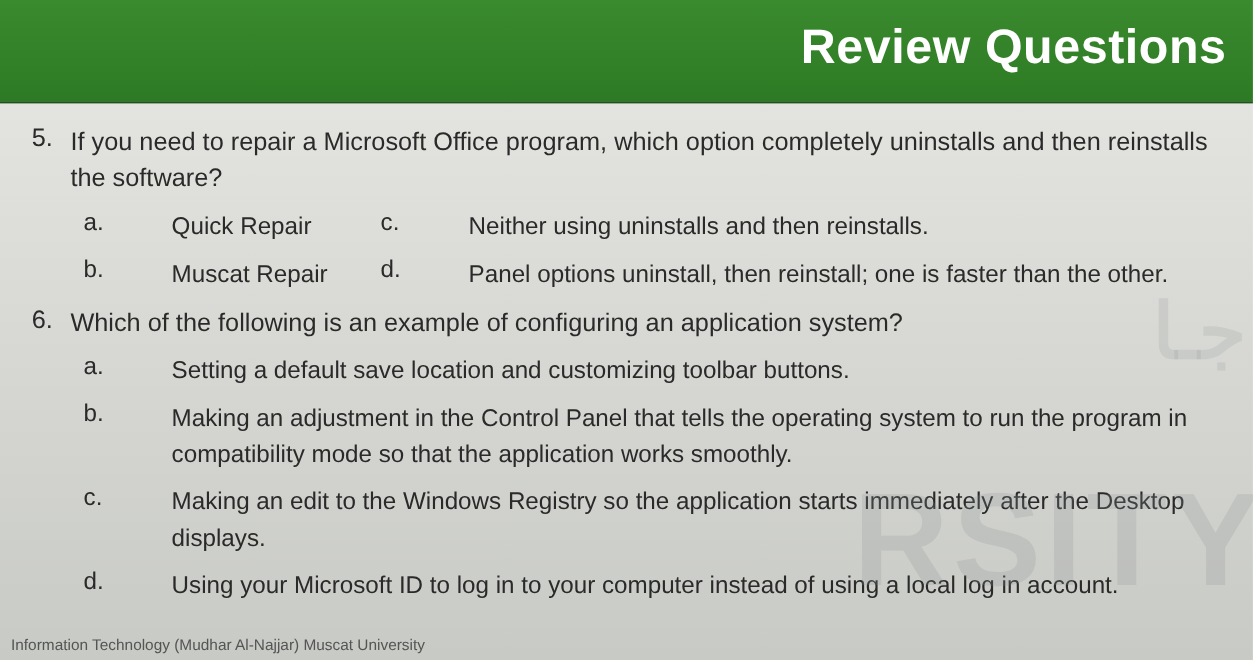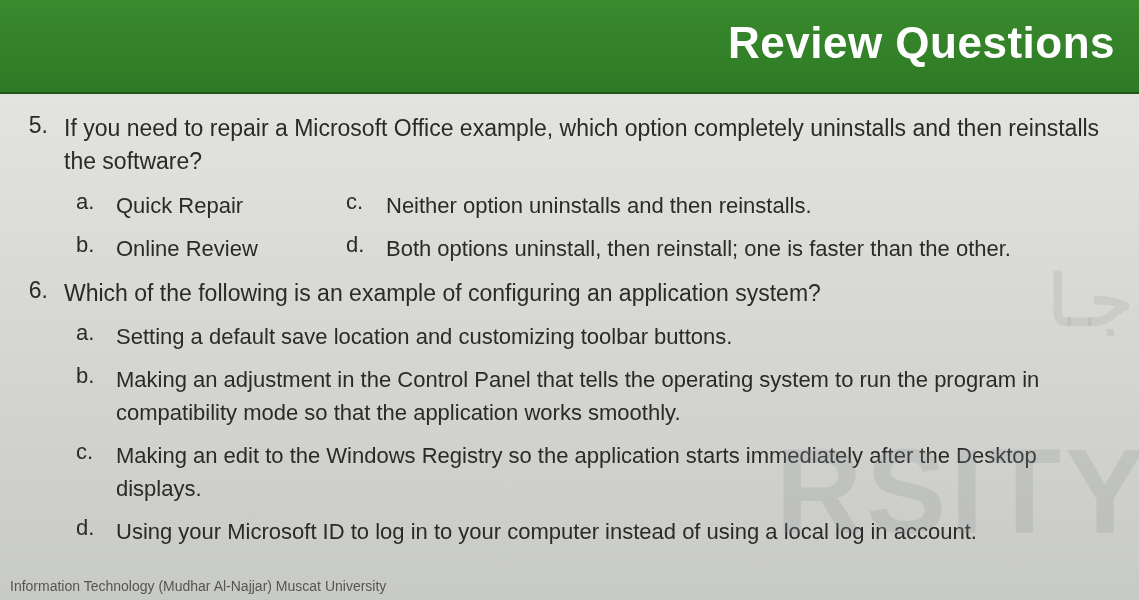--- a/index.html
+++ b/index.html
@@ -68,20 +68,21 @@
     .opt-letter {
       color: #2a2a2a;
       font-size: 22px;
       min-width: 22px;
     }
     .opt-text {
       color: #2a2a2a;
       font-size: 22px;
       line-height: 1.5;
       flex: 1;
+      margin-left: 40px;
     }
     .options-stack .opt {
       margin-bottom: 10px;
     }
     .footer {
       position: absolute;
       bottom: 6px;
       left: 10px;
       color: #555;
       font-size: 14px;
@@ -116,38 +117,38 @@
 
 <div class="header">
   <h1>Review Questions</h1>
 </div>
 
 <div class="content">
 
   <div class="question">
     <div class="q-row">
       <div class="q-num">5.</div>
-      <div class="q-text">If you need to repair a Microsoft Office example, which option completely uninstalls and then reinstalls the software?</div>
+      <div class="q-text">If you need to repair a Microsoft Office program, which option completely uninstalls and then reinstalls the software?</div>
     </div>
     <div class="options-grid">
       <div class="opt">
         <div class="opt-letter">a.</div>
         <div class="opt-text">Quick Repair</div>
       </div>
       <div class="opt">
         <div class="opt-letter">c.</div>
-        <div class="opt-text">Neither option uninstalls and then reinstalls.</div>
+        <div class="opt-text">Neither using uninstalls and then reinstalls.</div>
       </div>
       <div class="opt">
         <div class="opt-letter">b.</div>
-        <div class="opt-text">Online Review</div>
+        <div class="opt-text">Muscat Repair</div>
       </div>
       <div class="opt">
         <div class="opt-letter">d.</div>
-        <div class="opt-text">Both options uninstall, then reinstall; one is faster than the other.</div>
+        <div class="opt-text">Panel options uninstall, then reinstall; one is faster than the other.</div>
       </div>
     </div>
   </div>
 
   <div class="question">
     <div class="q-row">
       <div class="q-num">6.</div>
       <div class="q-text">Which of the following is an example of configuring an application system?</div>
     </div>
     <div class="options-stack">

